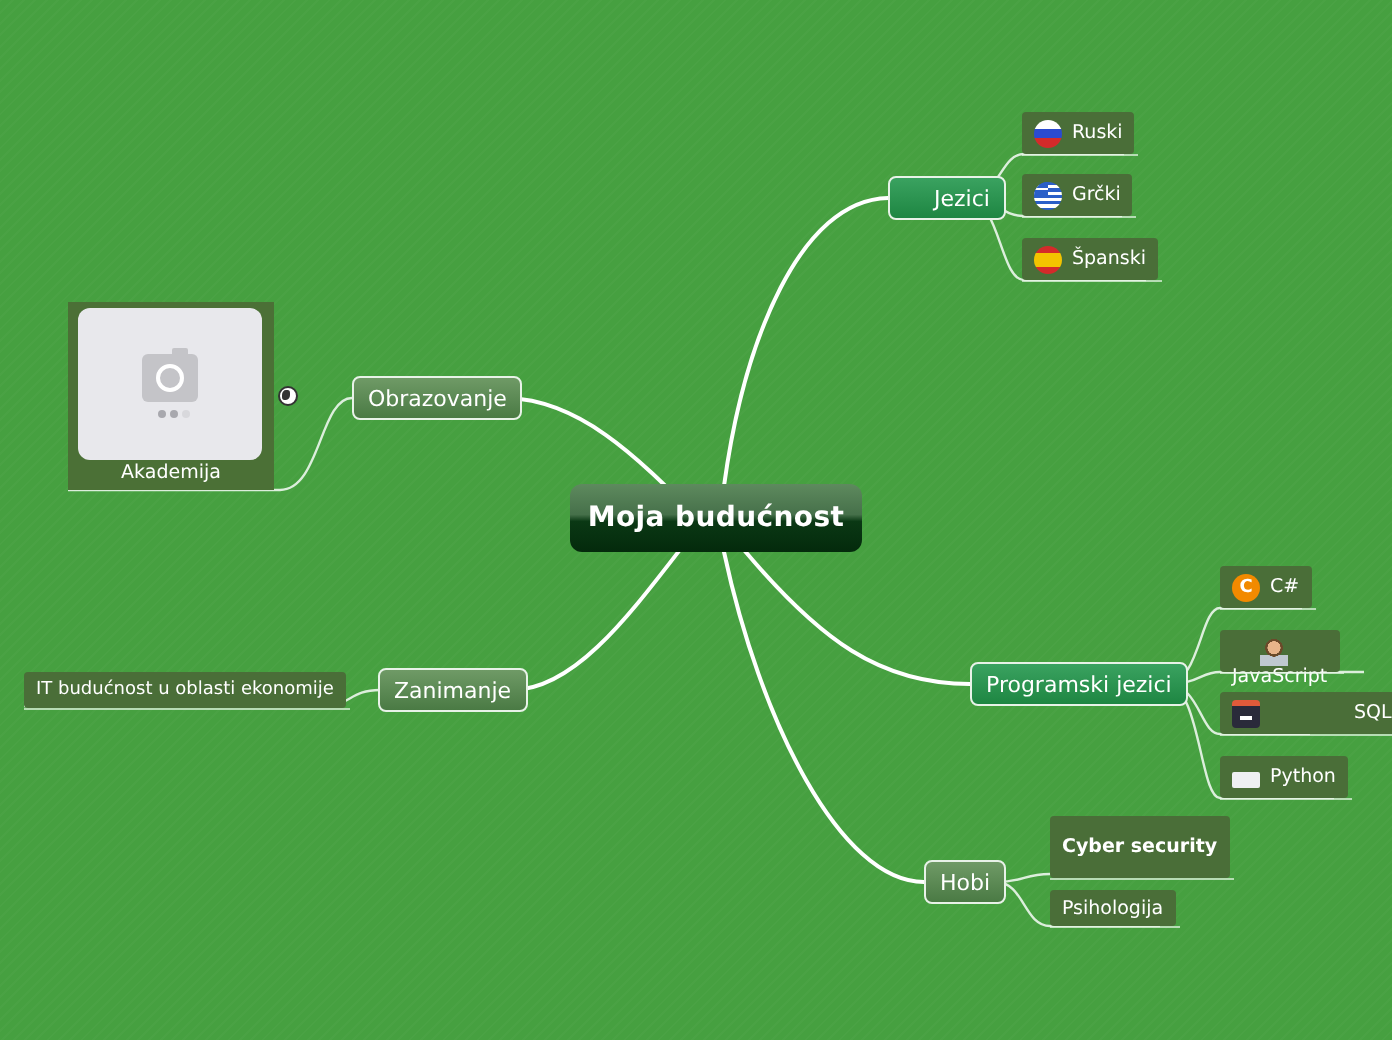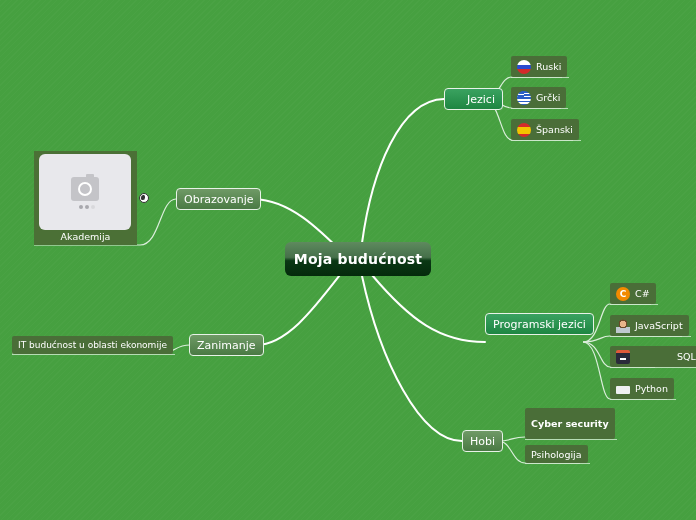--- a/index.html
+++ b/index.html
@@ -114,28 +114,28 @@
 </div>
 <div class="globe"></div>
 
 <div class="node main" style="left:189px;top:334px;">
   <span>Zanimanje</span>
 </div>
 <div class="node sub" style="left:12px;top:336px;height:18px;font-size:9px;">
   <span>IT budućnost u oblasti ekonomije</span>
 </div>
 
-<div class="node main green" style="left:485px;top:313px;">
+<div class="node main green" style="left:485px;top:331px;">
   <span>Programski jezici</span>
 </div>
 <div class="node sub" style="left:610px;top:283px;">
   <span class="ico csharp">C</span>
   <span>C#</span>
 </div>
-<div class="node sub" style="left:610px;top:315px;">
+<div class="node sub" style="left:610px;top:315px;flex-direction:column;">
   <span class="ico js"></span>
   <span>JavaScript</span>
 </div>
 <div class="node sub" style="left:610px;top:346px;gap:42px;">
   <span class="ico sql"></span>
   <span>SQL</span>
 </div>
 <div class="node sub" style="left:610px;top:378px;">
   <span class="ico py"></span>
   <span>Python</span>

